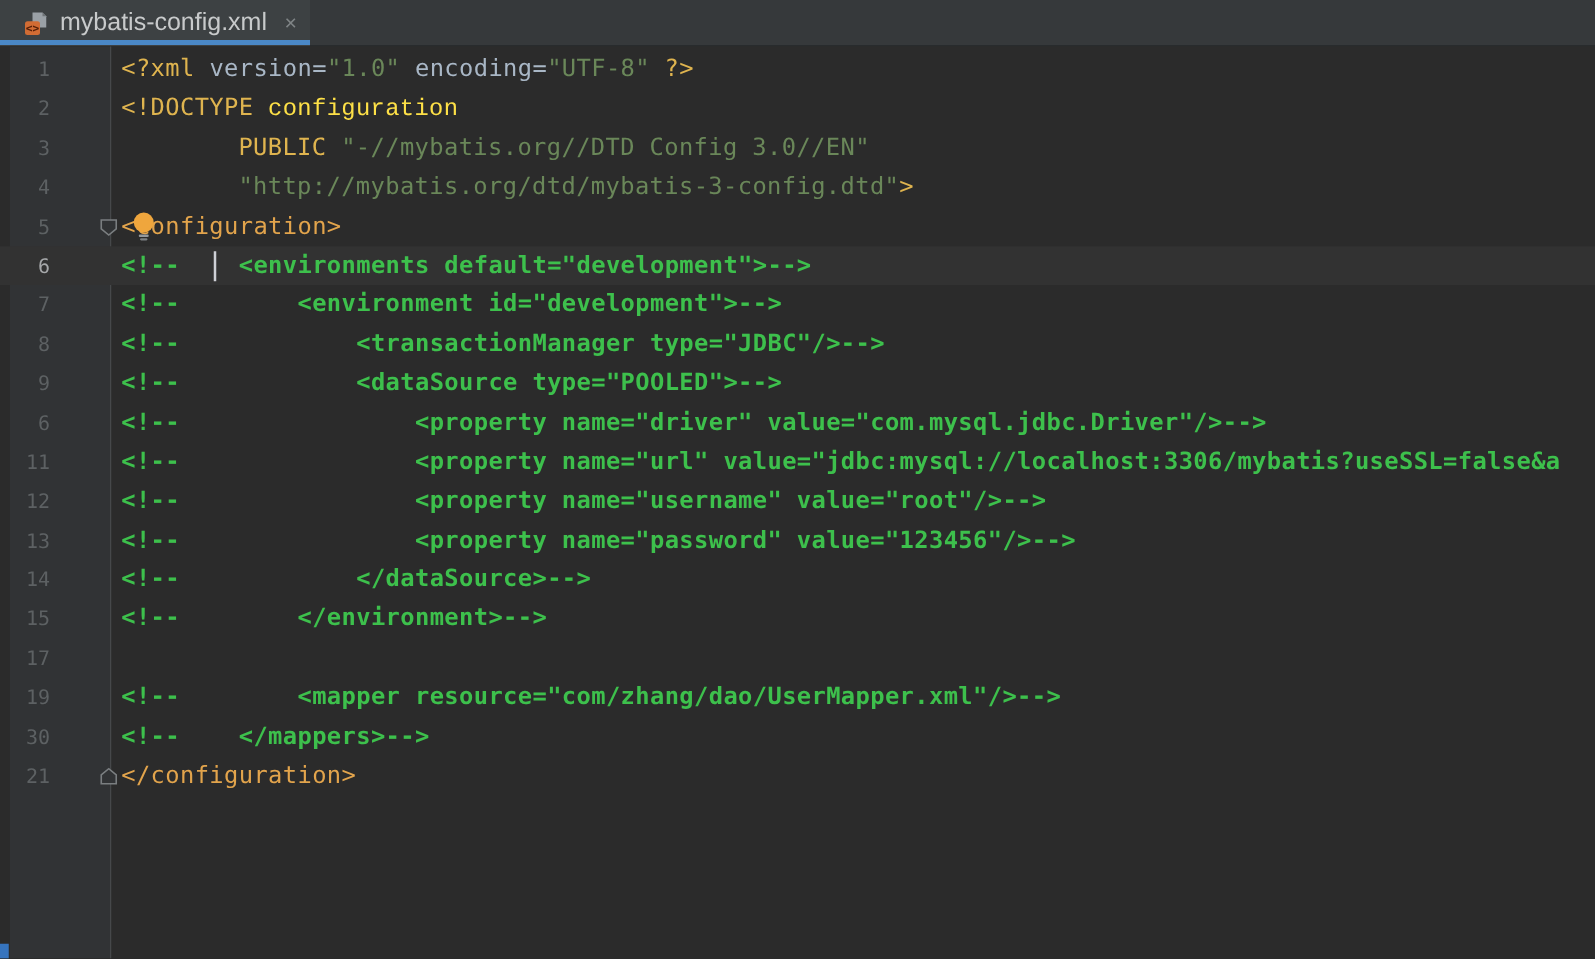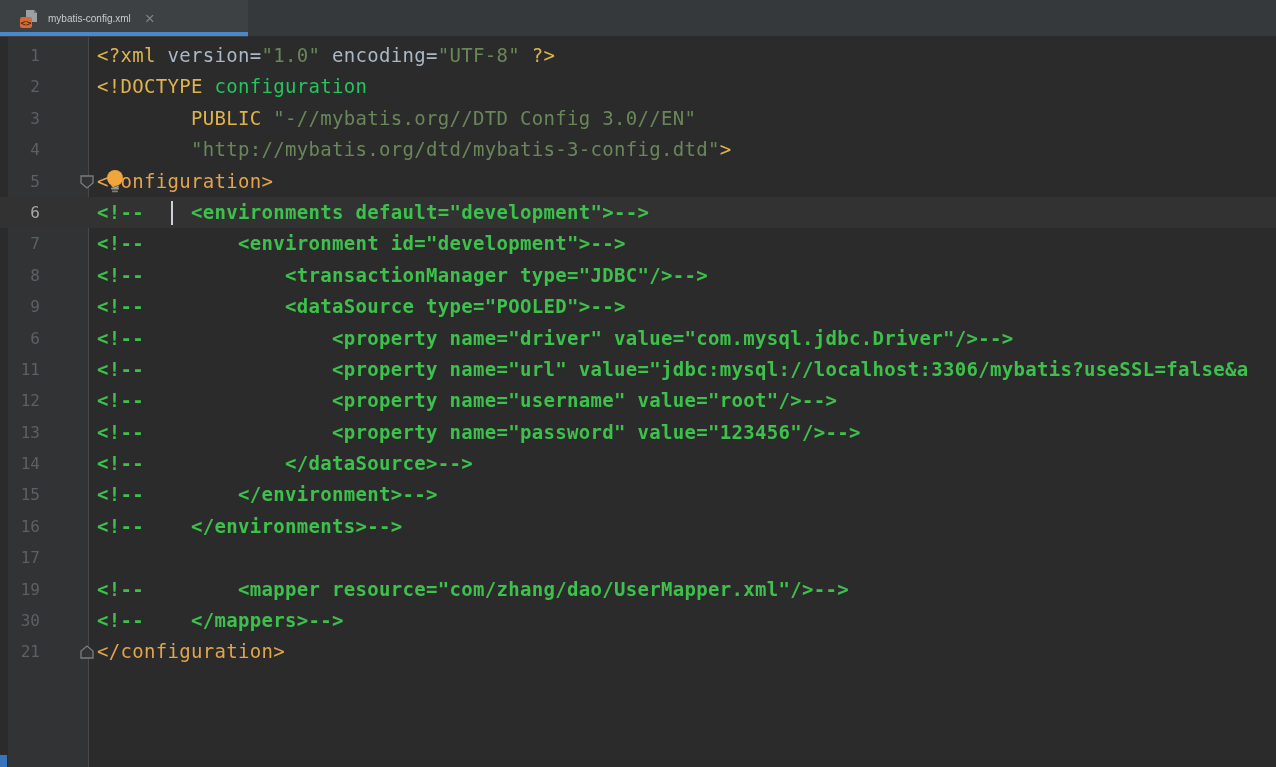--- a/index.html
+++ b/index.html
@@ -5,21 +5,21 @@
   html,body{margin:0;padding:0;background:#2B2B2B;}
   .window{position:relative;width:1276px;height:767px;overflow:hidden;
           font-family:"DejaVu Sans Mono",monospace;background:#2B2B2B;}
 
   
   .tabbar{position:absolute;left:0;top:0;width:1276px;height:37px;
           background:#36393B;border-bottom:1px solid #282B2D;box-sizing:border-box;}
   .tab{position:absolute;left:0;top:0;height:37px;width:248px;background:#3D4143;
        display:flex;align-items:center;box-sizing:border-box;padding-left:20px;cursor:pointer;}
   .tab-underline{position:absolute;left:0;bottom:0;width:248px;height:4px;background:#4A88C7;}
-  .tab-label{font-family:"Liberation Sans",sans-serif;font-size:10px;color:#C8CACB;
+  .tab-label{font-family:"Liberation Sans",sans-serif;font-size:20px;color:#C8CACB;
              margin-left:10px;white-space:nowrap;}
   .tab-close{font-family:"Liberation Sans",sans-serif;font-size:17px;color:#7F8486;
              margin-left:14px;cursor:pointer;}
   .file-icon{width:18px;height:20px;position:relative;flex:0 0 auto;}
 
   
   .editor{position:absolute;left:0;top:37px;width:1276px;height:730px;
           background:#2B2B2B;overflow:hidden;}
   .gutter-bg{position:absolute;left:8px;top:0;width:80px;height:730px;background:#313335;}
   .gutter-sep{position:absolute;left:88px;top:0;width:1px;height:730px;background:#46484A;}
@@ -30,21 +30,21 @@
        box-sizing:border-box;padding-right:4px;}
   .row.active .num{color:#A6A8AA;}
   .icons{width:53px;flex:0 0 53px;position:relative;}
   .fold{position:absolute;left:36px;top:9px;cursor:pointer;}
   .code{position:relative;font-size:19px;letter-spacing:0.31px;color:#A9B7C6;}
   .kw{color:#DFB44F;}
   .tag{color:#E2A44C;}
   .attr{color:#A9B7C6;}
   .str{color:#6A8759;}
   .com{color:#3DC04C;font-weight:bold;}
-  .pl{color:#22c55e;}
+  .pl{color:#fde047;font-family:Liberation Mono, monospace;}
   .caret{position:absolute;top:4px;width:2px;height:24px;background:#CED0D6;}
   .bulb{position:absolute;left:9px;top:3px;cursor:pointer;}
   .corner-blue{position:absolute;left:0;bottom:0;width:7px;height:12px;background:#3674BE;}
 </style>
 </head>
 <body>
 
 <div class="window">
 
   <div class="tabbar">
@@ -81,21 +81,20 @@
         <div class="row active"><div class="num">6</div><div class="icons"></div><div class="code"><span class="com">&lt;!--    &lt;environments default="development"&gt;--&gt;</span><span class="caret" style="left: 74px;"></span></div></div>
         <div class="row"><div class="num">7</div><div class="icons"></div><div class="code"><span class="com">&lt;!--        &lt;environment id="development"&gt;--&gt;</span></div></div>
         <div class="row"><div class="num">8</div><div class="icons"></div><div class="code"><span class="com">&lt;!--            &lt;transactionManager type="JDBC"/&gt;--&gt;</span></div></div>
         <div class="row"><div class="num">9</div><div class="icons"></div><div class="code"><span class="com">&lt;!--            &lt;dataSource type="POOLED"&gt;--&gt;</span></div></div>
         <div class="row"><div class="num">6</div><div class="icons"></div><div class="code"><span class="com">&lt;!--                &lt;property name="driver" value="com.mysql.jdbc.Driver"/&gt;--&gt;</span></div></div>
         <div class="row"><div class="num">11</div><div class="icons"></div><div class="code"><span class="com">&lt;!--                &lt;property name="url" value="jdbc:mysql://localhost:3306/mybatis?useSSL=false&amp;a</span></div></div>
         <div class="row"><div class="num">12</div><div class="icons"></div><div class="code"><span class="com">&lt;!--                &lt;property name="username" value="root"/&gt;--&gt;</span></div></div>
         <div class="row"><div class="num">13</div><div class="icons"></div><div class="code"><span class="com">&lt;!--                &lt;property name="password" value="123456"/&gt;--&gt;</span></div></div>
         <div class="row"><div class="num">14</div><div class="icons"></div><div class="code"><span class="com">&lt;!--            &lt;/dataSource&gt;--&gt;</span></div></div>
         <div class="row"><div class="num">15</div><div class="icons"></div><div class="code"><span class="com">&lt;!--        &lt;/environment&gt;--&gt;</span></div></div>
-        <div class="row"><div class="num">16</div><div class="icons"></div><div class="code"><span class="com">&lt;!--    &lt;/environments&gt;--&gt;</span></div></div>
         <div class="row"><div class="num">17</div><div class="icons"></div><div class="code"></div></div>
         <div class="row"><div class="num">19</div><div class="icons"></div><div class="code"><span class="com">&lt;!--        &lt;mapper resource="com/zhang/dao/UserMapper.xml"/&gt;--&gt;</span></div></div>
         <div class="row"><div class="num">30</div><div class="icons"></div><div class="code"><span class="com">&lt;!--    &lt;/mappers&gt;--&gt;</span></div></div>
         <div class="row"><div class="num">21</div><div class="icons"><svg class="fold" width="14" height="14" viewBox="0 0 14 14">
               <path d="M1 13 H13 V6 L7 1 L1 6 Z" fill="#313335" stroke="#7A7E80" stroke-width="1.3"></path>
             </svg></div><div class="code"><span class="tag">&lt;/configuration&gt;</span></div></div>
       </div>
     <div class="corner-blue"></div>
   </div>
 

